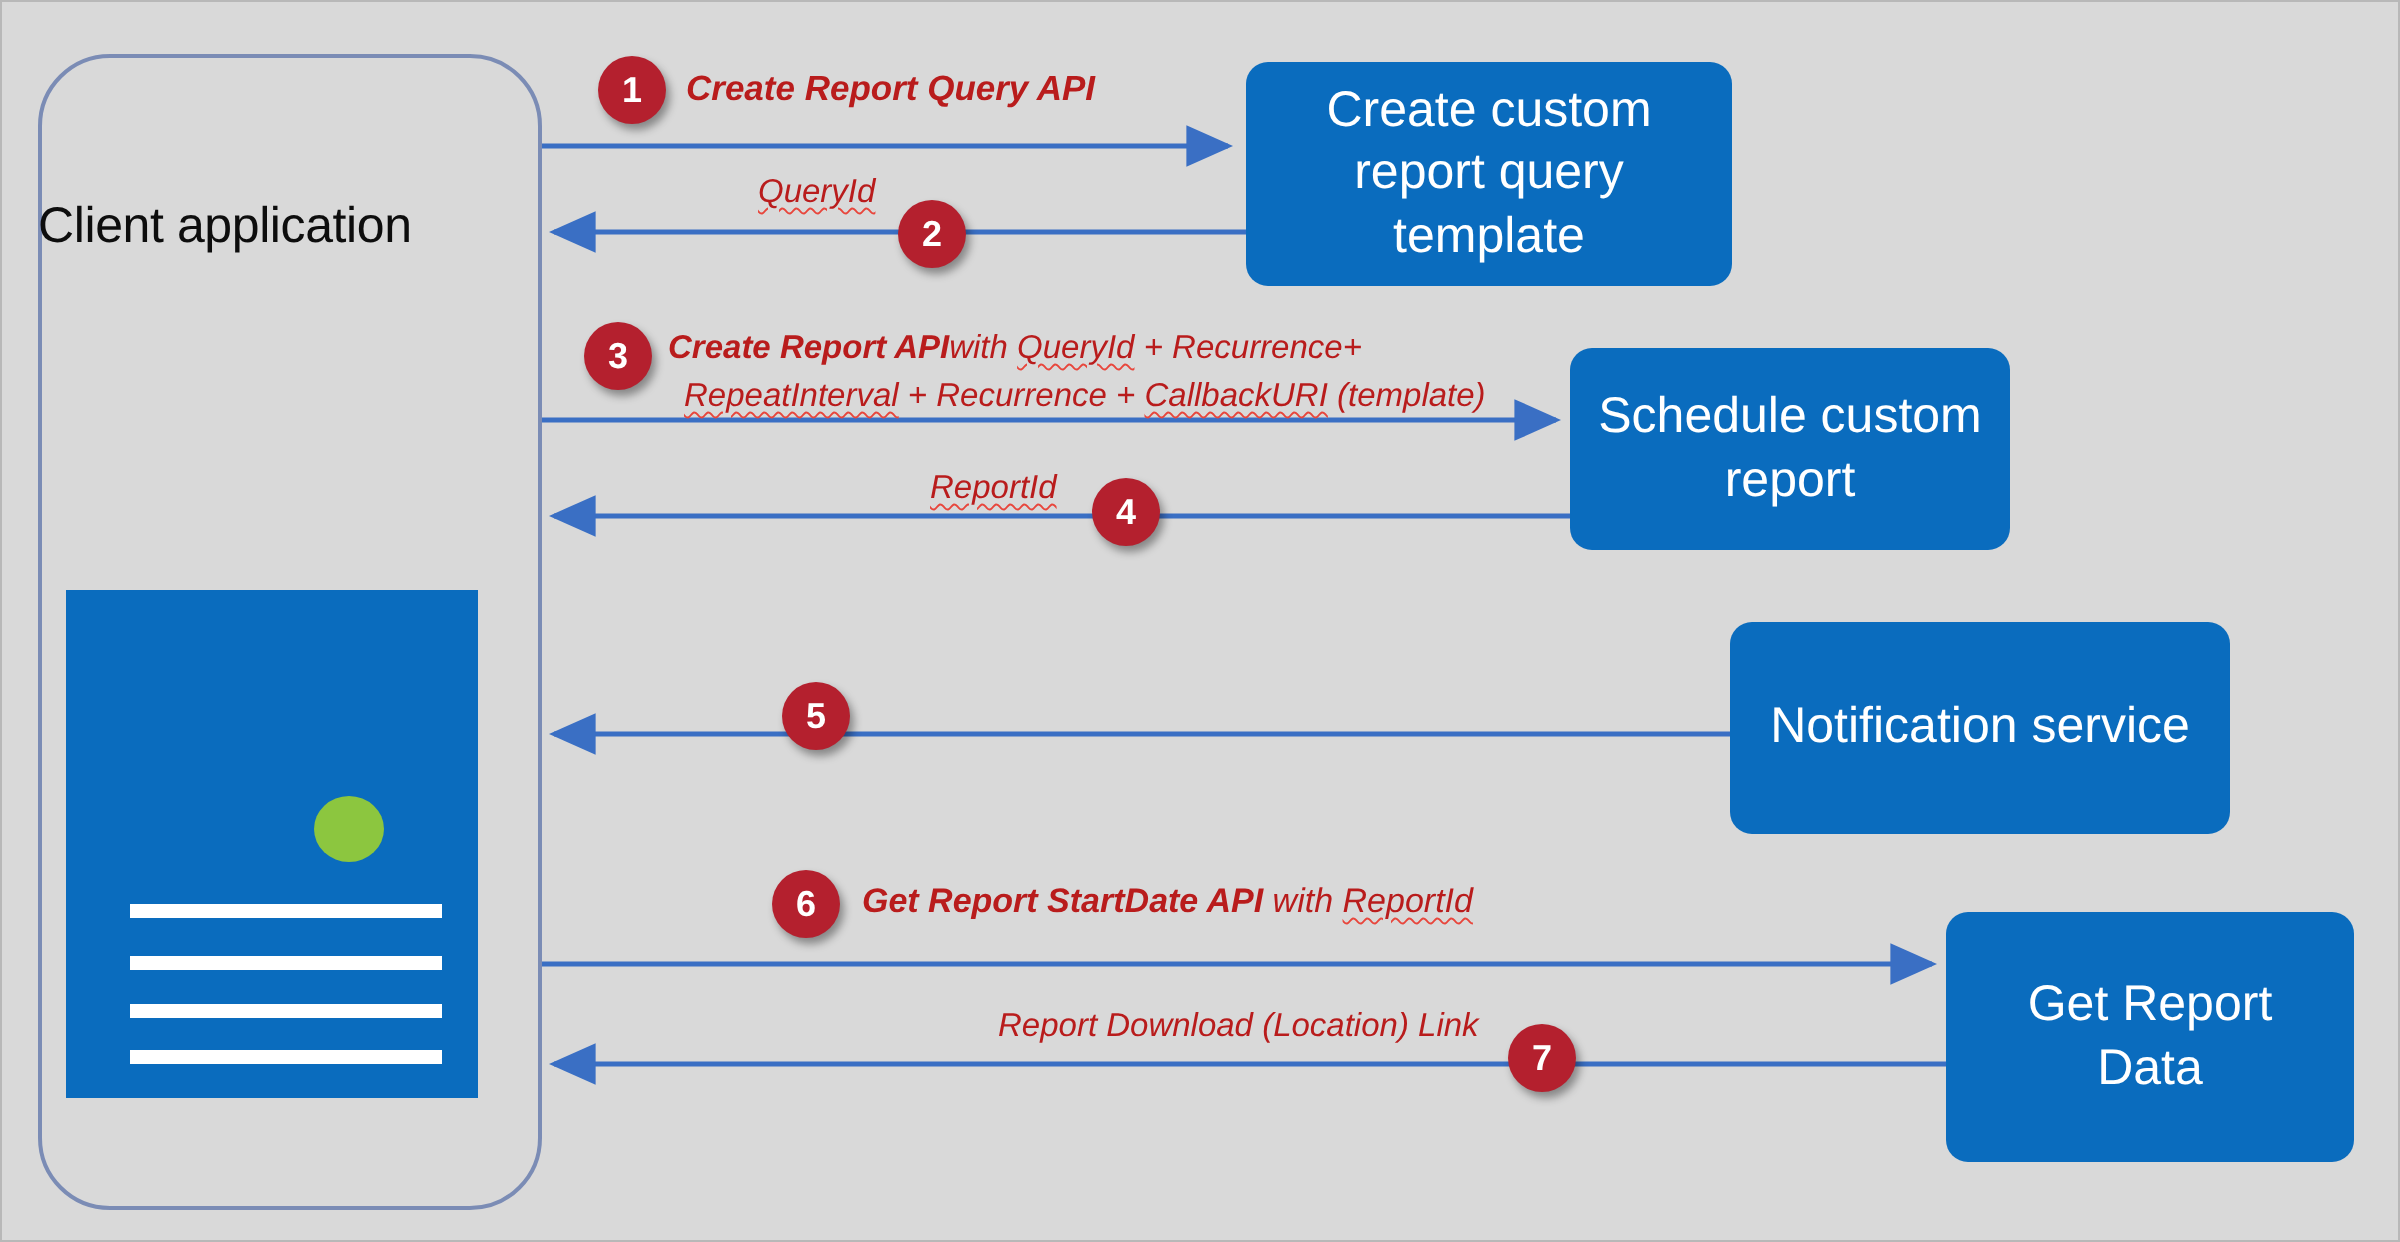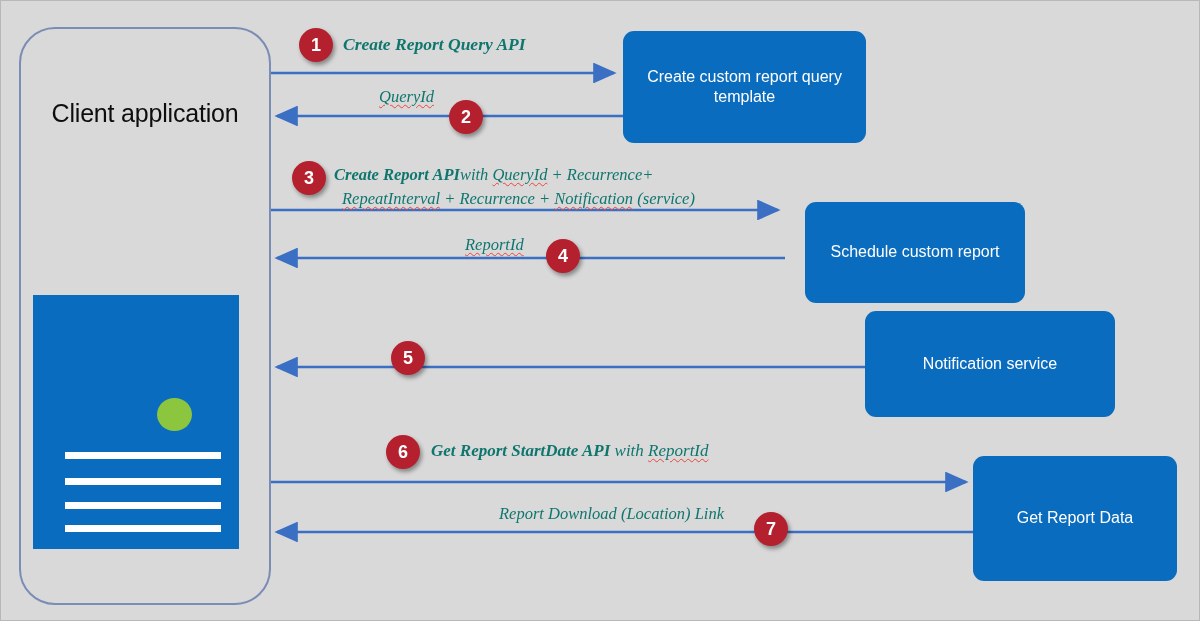--- a/index.html
+++ b/index.html
@@ -34,21 +34,20 @@
     border: 2px solid #7b8cb5;
     border-radius: 36px;
     background: #d9d9d9;
     box-sizing: border-box;
   }
   .device-title {
     position: absolute;
     left: 18px;
     top: 98px;
     width: 252px;
-    text-align: center;
     font-size: 25px;
     color: #0d0d0d;
     letter-spacing: -0.2px;
   }
   .doc-card {
     position: absolute;
     left: 32px;
     top: 294px;
     width: 206px;
     height: 254px;
@@ -78,27 +77,27 @@
   
   .svc-box {
     position: absolute;
     background: #0a6cbe;
     border-radius: 11px;
     color: #ffffff;
     display: flex;
     align-items: center;
     justify-content: center;
     text-align: center;
-    font-size: 16px;
+    font-size: 25px;
     line-height: 1.26;
     padding: 0 12px;
     box-sizing: border-box;
   }
   .svc-create  { left: 622px; top: 30px;  width: 243px; height: 112px; }
-  .svc-sched   { left: 804px; top: 173px; width: 220px; height: 101px; margin-top: 28px; }
+  .svc-sched   { left: 784px; top: 173px; width: 220px; height: 101px; }
   .svc-notify  { left: 864px; top: 310px; width: 250px; height: 106px; }
   .svc-getdata { left: 972px; top: 455px; width: 204px; height: 125px; }
 
   
   .badge {
     position: absolute;
     width: 34px;
     height: 34px;
     border-radius: 50%;
     background: #b4202e;
@@ -116,25 +115,24 @@
   .b3 { left: 291px; top: 160px; }
   .b4 { left: 545px; top: 238px; }
   .b5 { left: 390px; top: 340px; }
   .b6 { left: 385px; top: 434px; }
   .b7 { left: 753px; top: 511px; }
 
   
   .lbl {
     position: absolute;
     font-style: italic;
-    color: #0f766e;
+    color: #b91c1c;
     font-size: 16.5px;
     white-space: nowrap;
     z-index: 5;
-    font-family: Liberation Serif, serif;
   }
   .lbl b { font-weight: bold; font-style: italic; }
   .sp {
     text-decoration: underline;
     text-decoration-style: wavy;
     text-decoration-color: #e8463c;
     text-decoration-thickness: 1.4px;
     text-underline-offset: 2px;
   }
   .l-1 { left: 342px; top: 33px; font-size: 17.5px; }
@@ -197,21 +195,21 @@
   <div class="lbl l-1">
     <b>Create Report Query API</b>
   </div>
 
   <div class="lbl l-2">
     <span class="sp">QueryId</span>
   </div>
 
   <div class="lbl l-3">
     <span><b>Create Report API</b><span>with </span><span class="sp">QueryId</span><span> + </span><span>Recurrence</span><span>+</span></span>
-    <span class="row2"><span class="sp">RepeatInterval</span><span> + Recurrence + </span><span class="sp">Notification</span><span>  (service)</span></span>
+    <span class="row2"><span class="sp">RepeatInterval</span><span> + Recurrence + </span><span class="sp">CallbackURI</span><span>  (template)</span></span>
   </div>
 
   <div class="lbl l-4">
     <span class="sp">ReportId</span>
   </div>
 
 
   <div class="lbl l-6">
     <b>Get Report StartDate API</b><span> with </span><span class="sp">ReportId</span>
   </div>

